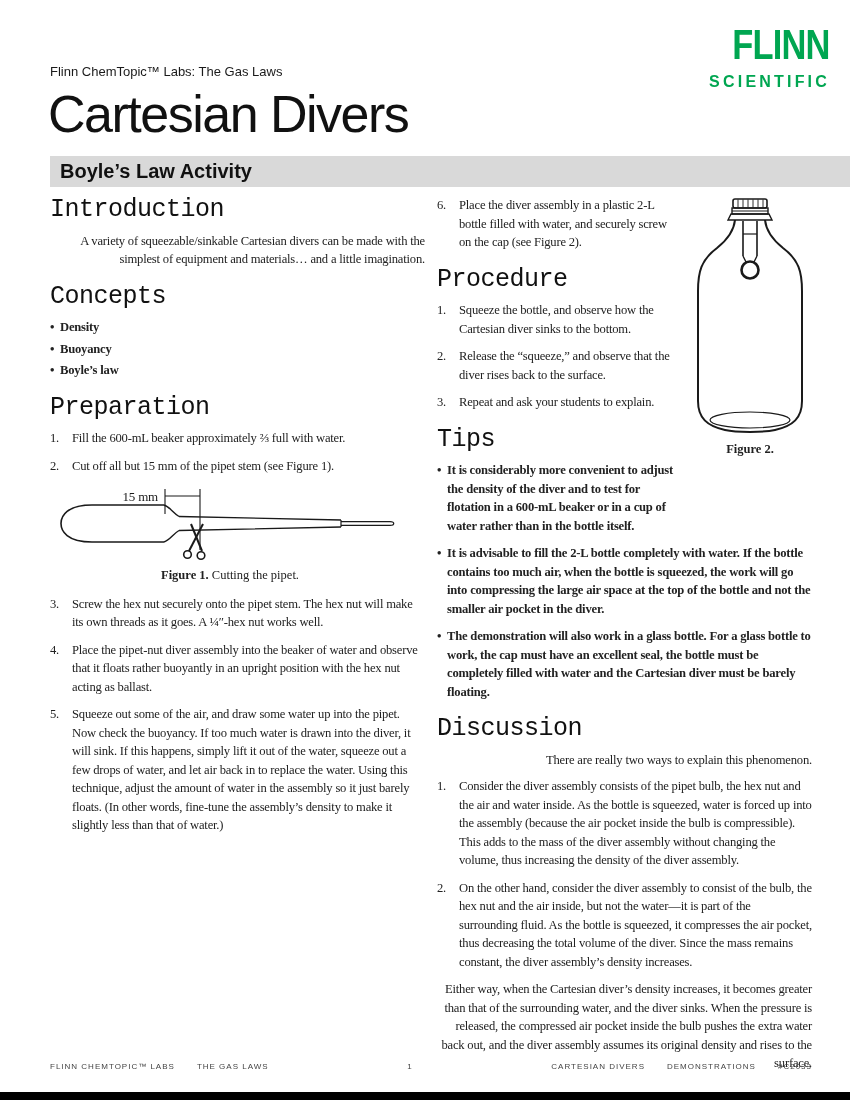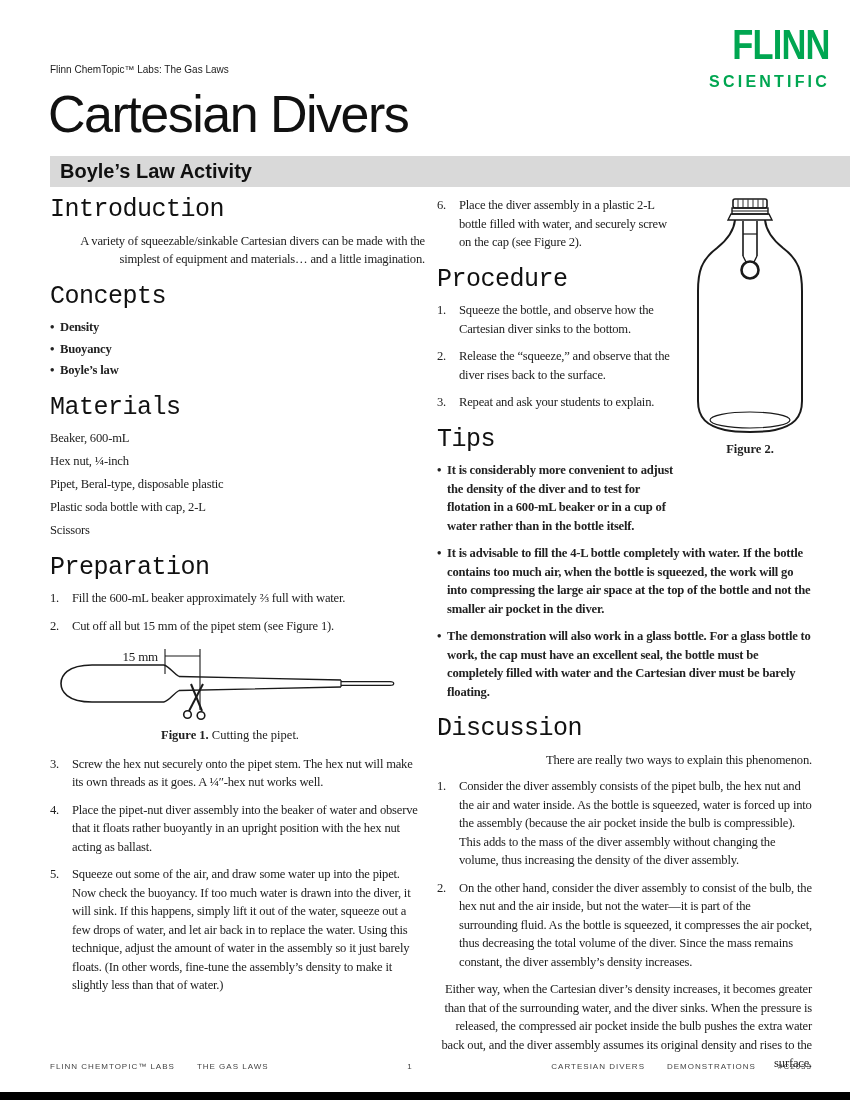--- a/index.html
+++ b/index.html
@@ -9,21 +9,21 @@
     background:#fff; color:#222; overflow:hidden;
     font-family:"Liberation Serif", serif;
   }
   
   .logo { position:absolute; top:24px; right:20px; text-align:right; color:#00a651;
           font-family:"Liberation Sans", sans-serif; line-height:1; }
   .logo .l1 { display:inline-block; font-size:42px; font-weight:900; letter-spacing:-1px;
               transform:scaleX(.82); transform-origin:right; }
   .logo .l2 { display:block; font-size:16px; font-weight:900; letter-spacing:3.2px; margin-top:8px; }
   .series { position:absolute; left:50px; top:64px; font-family:"Liberation Sans", sans-serif;
-            font-size:10px; color:#1a1a1a; }
+            font-size:13px; color:#1a1a1a; }
   .doc-title { position:absolute; left:48px; top:88px; font-family:"Liberation Sans", sans-serif;
                font-size:52px; letter-spacing:-1.5px; color:#111; line-height:1; }
   .banner { position:absolute; left:50px; top:156px; width:842px; height:31px;
             background:#d9d9d9; }
   .banner span { display:block; padding:4px 0 0 10px; font-family:"Liberation Sans", sans-serif;
                  font-size:20px; font-weight:bold; color:#111; }
   
   .cols { position:absolute; left:50px; top:196px; width:762px; display:flex; gap:12px; }
   .col { width:375px; font-size:12.6px; line-height:18.5px; letter-spacing:-0.2px; }
   h2 { font-family:Liberation Mono, monospace; font-size:25px; font-weight:400;
@@ -88,30 +88,20 @@
               <span class="mark"></span>
               <span>Buoyancy</span>
             </div>
           <div class="bul">
               <span class="mark"></span>
               <span>Boyle’s law</span>
             </div>
         </div>
       </div>
 
-      <div>
-        <h2>Materials</h2>
-        <div class="plain-list">
-          <div>Beaker, 600-mL</div>
-          <div>Hex nut, ¼-inch</div>
-          <div>Pipet, Beral-type, disposable plastic</div>
-          <div>Plastic soda bottle with cap, 2-L</div>
-          <div>Scissors</div>
-        </div>
-      </div>
 
       <div>
         <h2>Preparation</h2>
 
         <div class="step">
           <span>1.</span>
           <span>Fill the 600-mL beaker approximately ⅔ full with water.</span>
         </div>
         <div class="step">
           <span>2.</span>
@@ -209,21 +199,21 @@
       </div>
 
       <div>
         <h2>Tips</h2>
         <div class="bul">
             <span class="mark"></span>
             <span>It is considerably more convenient to adjust the density of the diver and to test for flotation in a 600-mL beaker or in a cup of water rather than in the bottle itself.</span>
           </div>
         <div class="bul">
             <span class="mark"></span>
-            <span>It is advisable to fill the 4-L bottle completely with water. If the bottle contains too much air, when the bottle is squeezed, the work will go into compressing the large air space at the top of the bottle and not the smaller air pocket in the diver.</span>
+            <span>It is advisable to fill the 2-L bottle completely with water. If the bottle contains too much air, when the bottle is squeezed, the work will go into compressing the large air space at the top of the bottle and not the smaller air pocket in the diver.</span>
           </div>
         <div class="bul">
             <span class="mark"></span>
             <span>The demonstration will also work in a glass bottle. For a glass bottle to work, the cap must have an excellent seal, the bottle must be completely filled with water and the Cartesian diver must be barely floating.</span>
           </div>
       </div>
 
       <div>
         <h2>Discussion</h2>
         <p>There are really two ways to explain this phenomenon.</p>

